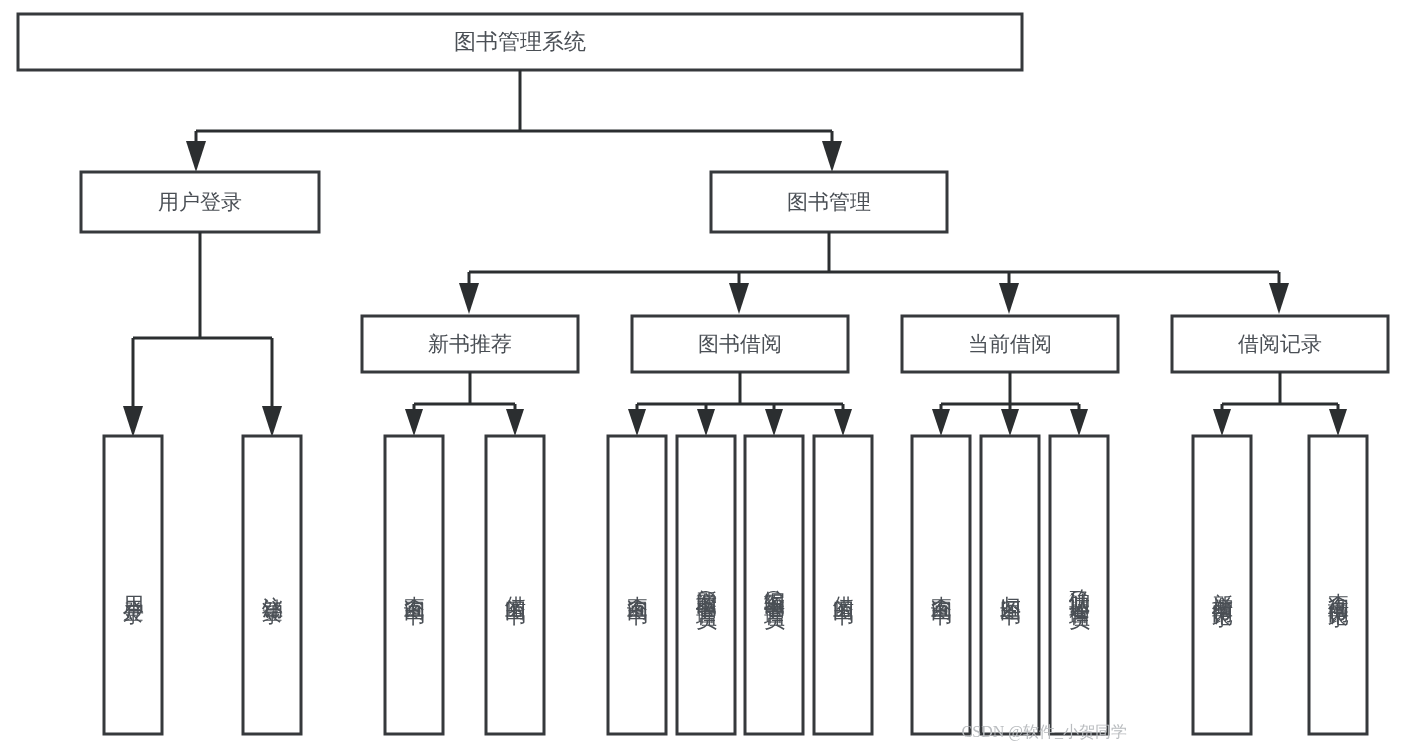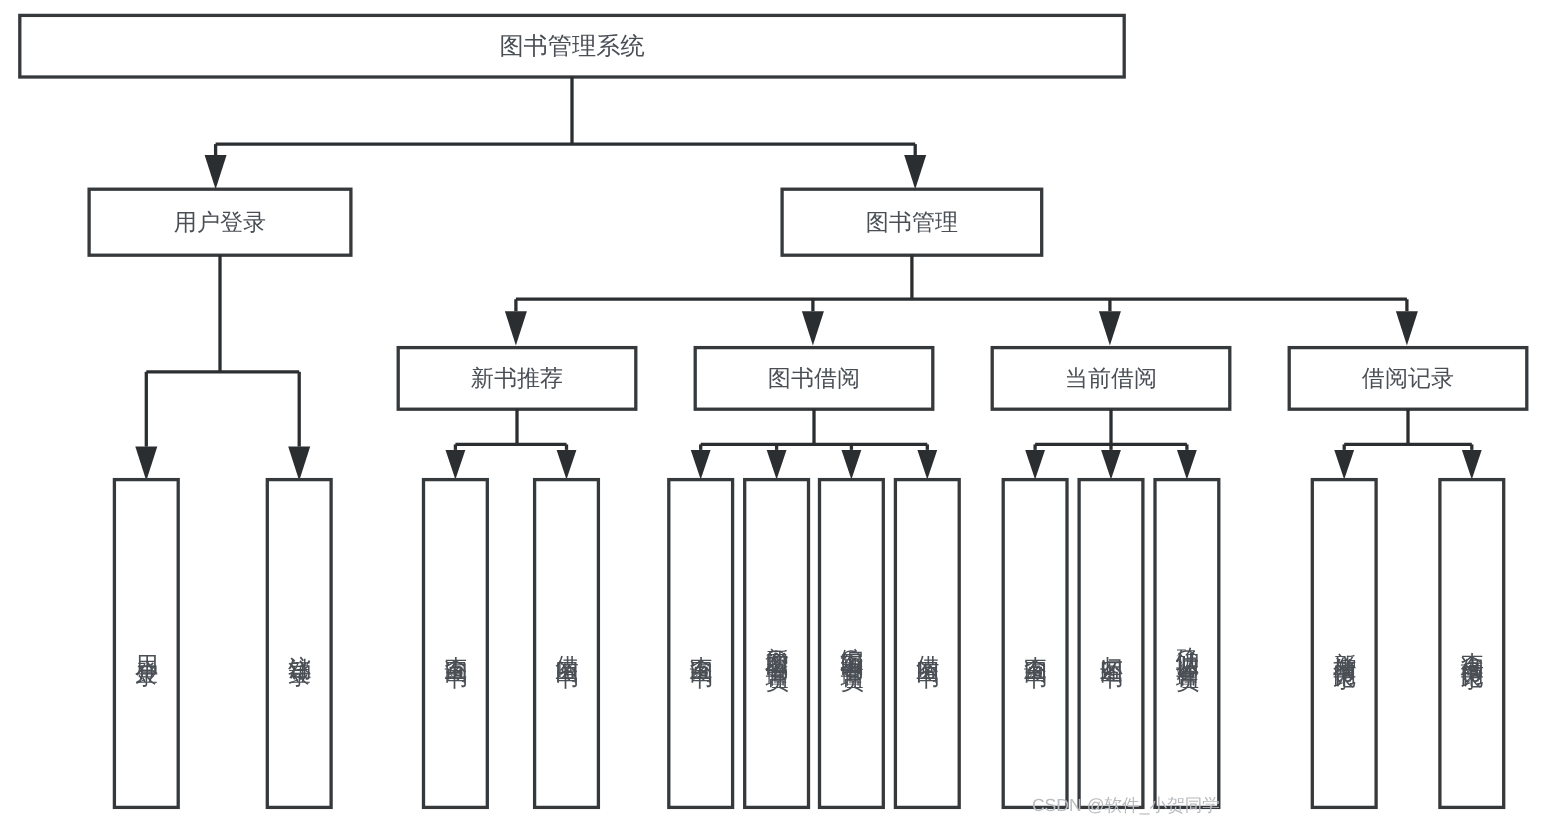--- a/index.html
+++ b/index.html
@@ -62,23 +62,23 @@
     color: #4a4f55;
     letter-spacing: 3px;
     display: flex;
     align-items: center;
     justify-content: center;
     white-space: nowrap;
     pointer-events: none;
   }
   .watermark {
     position: absolute;
-    right: 22px;
+    right: 4px;
     bottom: 4px;
-    font-family: Liberation Sans, sans-serif;
+    font-family: Liberation Serif, serif;
     font-size: 16px;
     color: #b9bcbf;
     white-space: nowrap;
   }
 </style>
 </head>
 <body>
 
 <div id="diagram-root">
 

